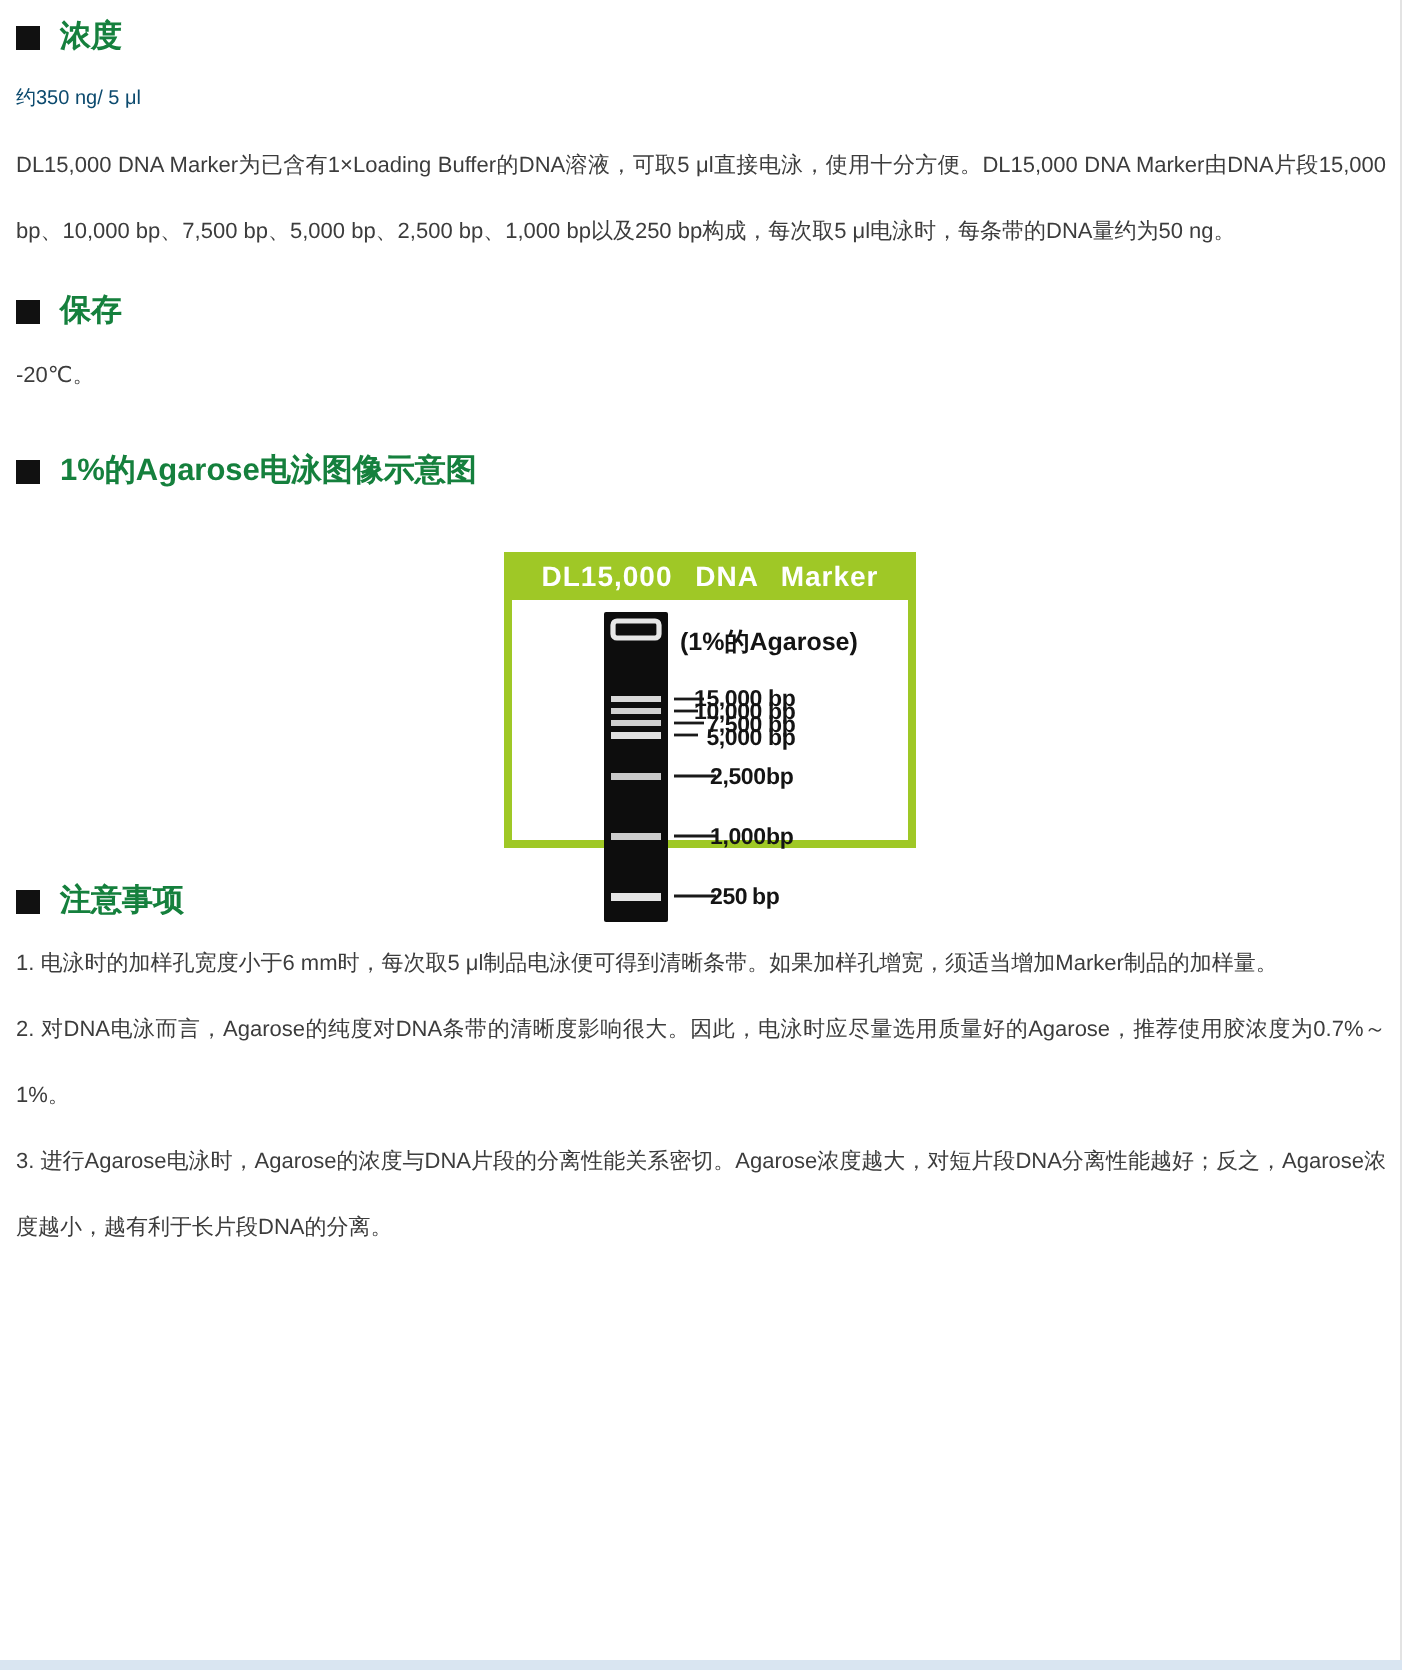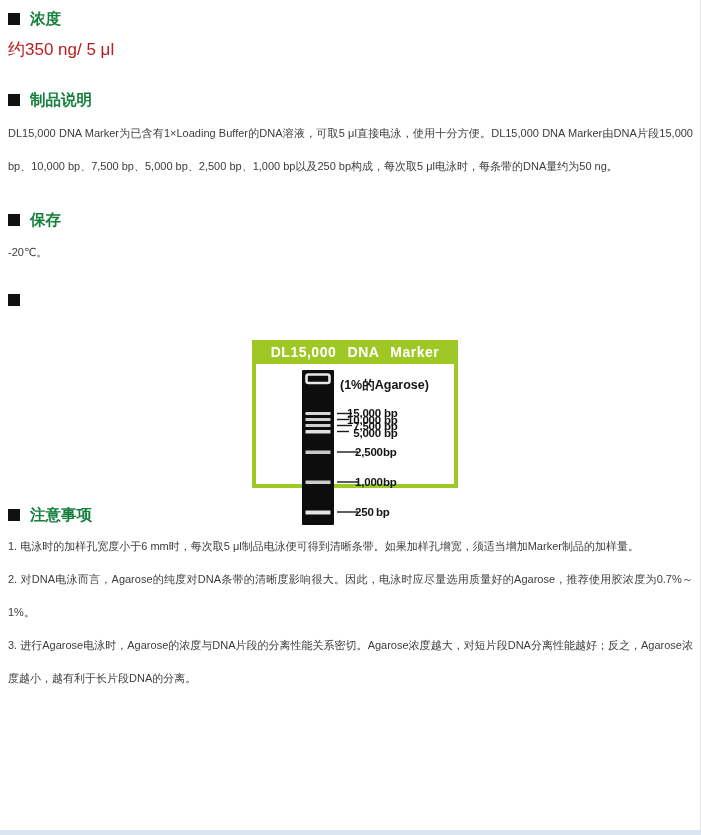--- a/index.html
+++ b/index.html
@@ -24,31 +24,31 @@
   }
   .sec-h{
     display:flex;align-items:center;gap:10px;
     height:22px;line-height:22px;
     font-size:15.5px;font-weight:700;color:#15803d;
   }
   .bullet{
     width:12px;height:12px;background:#111;flex:0 0 auto;
   }
   .line{
-    margin:0;font-size:17px;line-height:22px;color:#b91c1c;
+    margin:0;font-size:10px;line-height:22px;color:#0c4a6e;
   }
   .para{
     margin:0;font-size:11px;line-height:33px;color:#3c3c3c;
     text-align:justify;
   }
   .m-h1{margin:8px 0 0 0;}
   .m-conc{margin:9px 0 0 0;}
   .m-h2{margin:28px 0 0 0;}
   .m-desc{margin:6px 0 0 0;}
-  .m-h3{margin:26px 0 0 0;align-items:center;}
+  .m-h3{margin:12px 0 0 0;align-items:center;}
   .m-st1{margin:5px 0 0 0;}
   .m-st2{margin:0;}
   .m-h4{margin:20px 0 0 0;}
   .m-h5{margin:16px 0 0 0;}
   .m-note1{margin:4px 0 0 0;}
   .m-note{margin:0;}
 
   
   .figure{
     position:relative;
@@ -78,34 +78,31 @@
 <body>
 
 <div class="page">
 
   <div class="sec-h m-h1">
     <span class="bullet"></span>
     <span>浓度</span>
   </div>
   <p class="line m-conc">约350 ng/ 5 μl</p>
 
-  <div class="sec-h m-h2">
-    <span class="bullet"></span>
-    <span>制品说明</span>
-  </div>
   <p class="para m-desc"><span>DL15,000 DNA Marker为已含有1×Loading Buffer的DNA溶液，可取5 μl直接电泳，使用十分方便。</span><span>DL15,000 DNA Marker由DNA片段15,000 bp、10,000 bp、7,500 bp、5,000 bp、2,500 bp、1,000 bp以及250 bp构成，每次取5 μl电泳时，每条带的DNA量约为50 ng。</span></p>
 
   <div class="sec-h m-h3">
     <span class="bullet"></span>
     <span>保存</span>
   </div>
   <p class="para m-st1">-20℃。</p>
 
   <div class="sec-h m-h4">
     <span class="bullet"></span>
+    <span>1%的Agarose电泳图像示意图</span>
   </div>
 
   <div class="figure">
     <div class="fig-header">DL15,000 DNA Marker</div>
     <div class="fig-body"></div>
     <svg class="fig-svg" width="206" height="198" viewBox="0 0 206 198">
 
       <rect x="50" y="30" width="32" height="155" rx="1" fill="#0d0d0d"></rect>
 
       <rect x="54.5" y="34.5" width="23" height="8.5" rx="2" fill="none" stroke="#e6e6e6" stroke-width="2.6"></rect>

